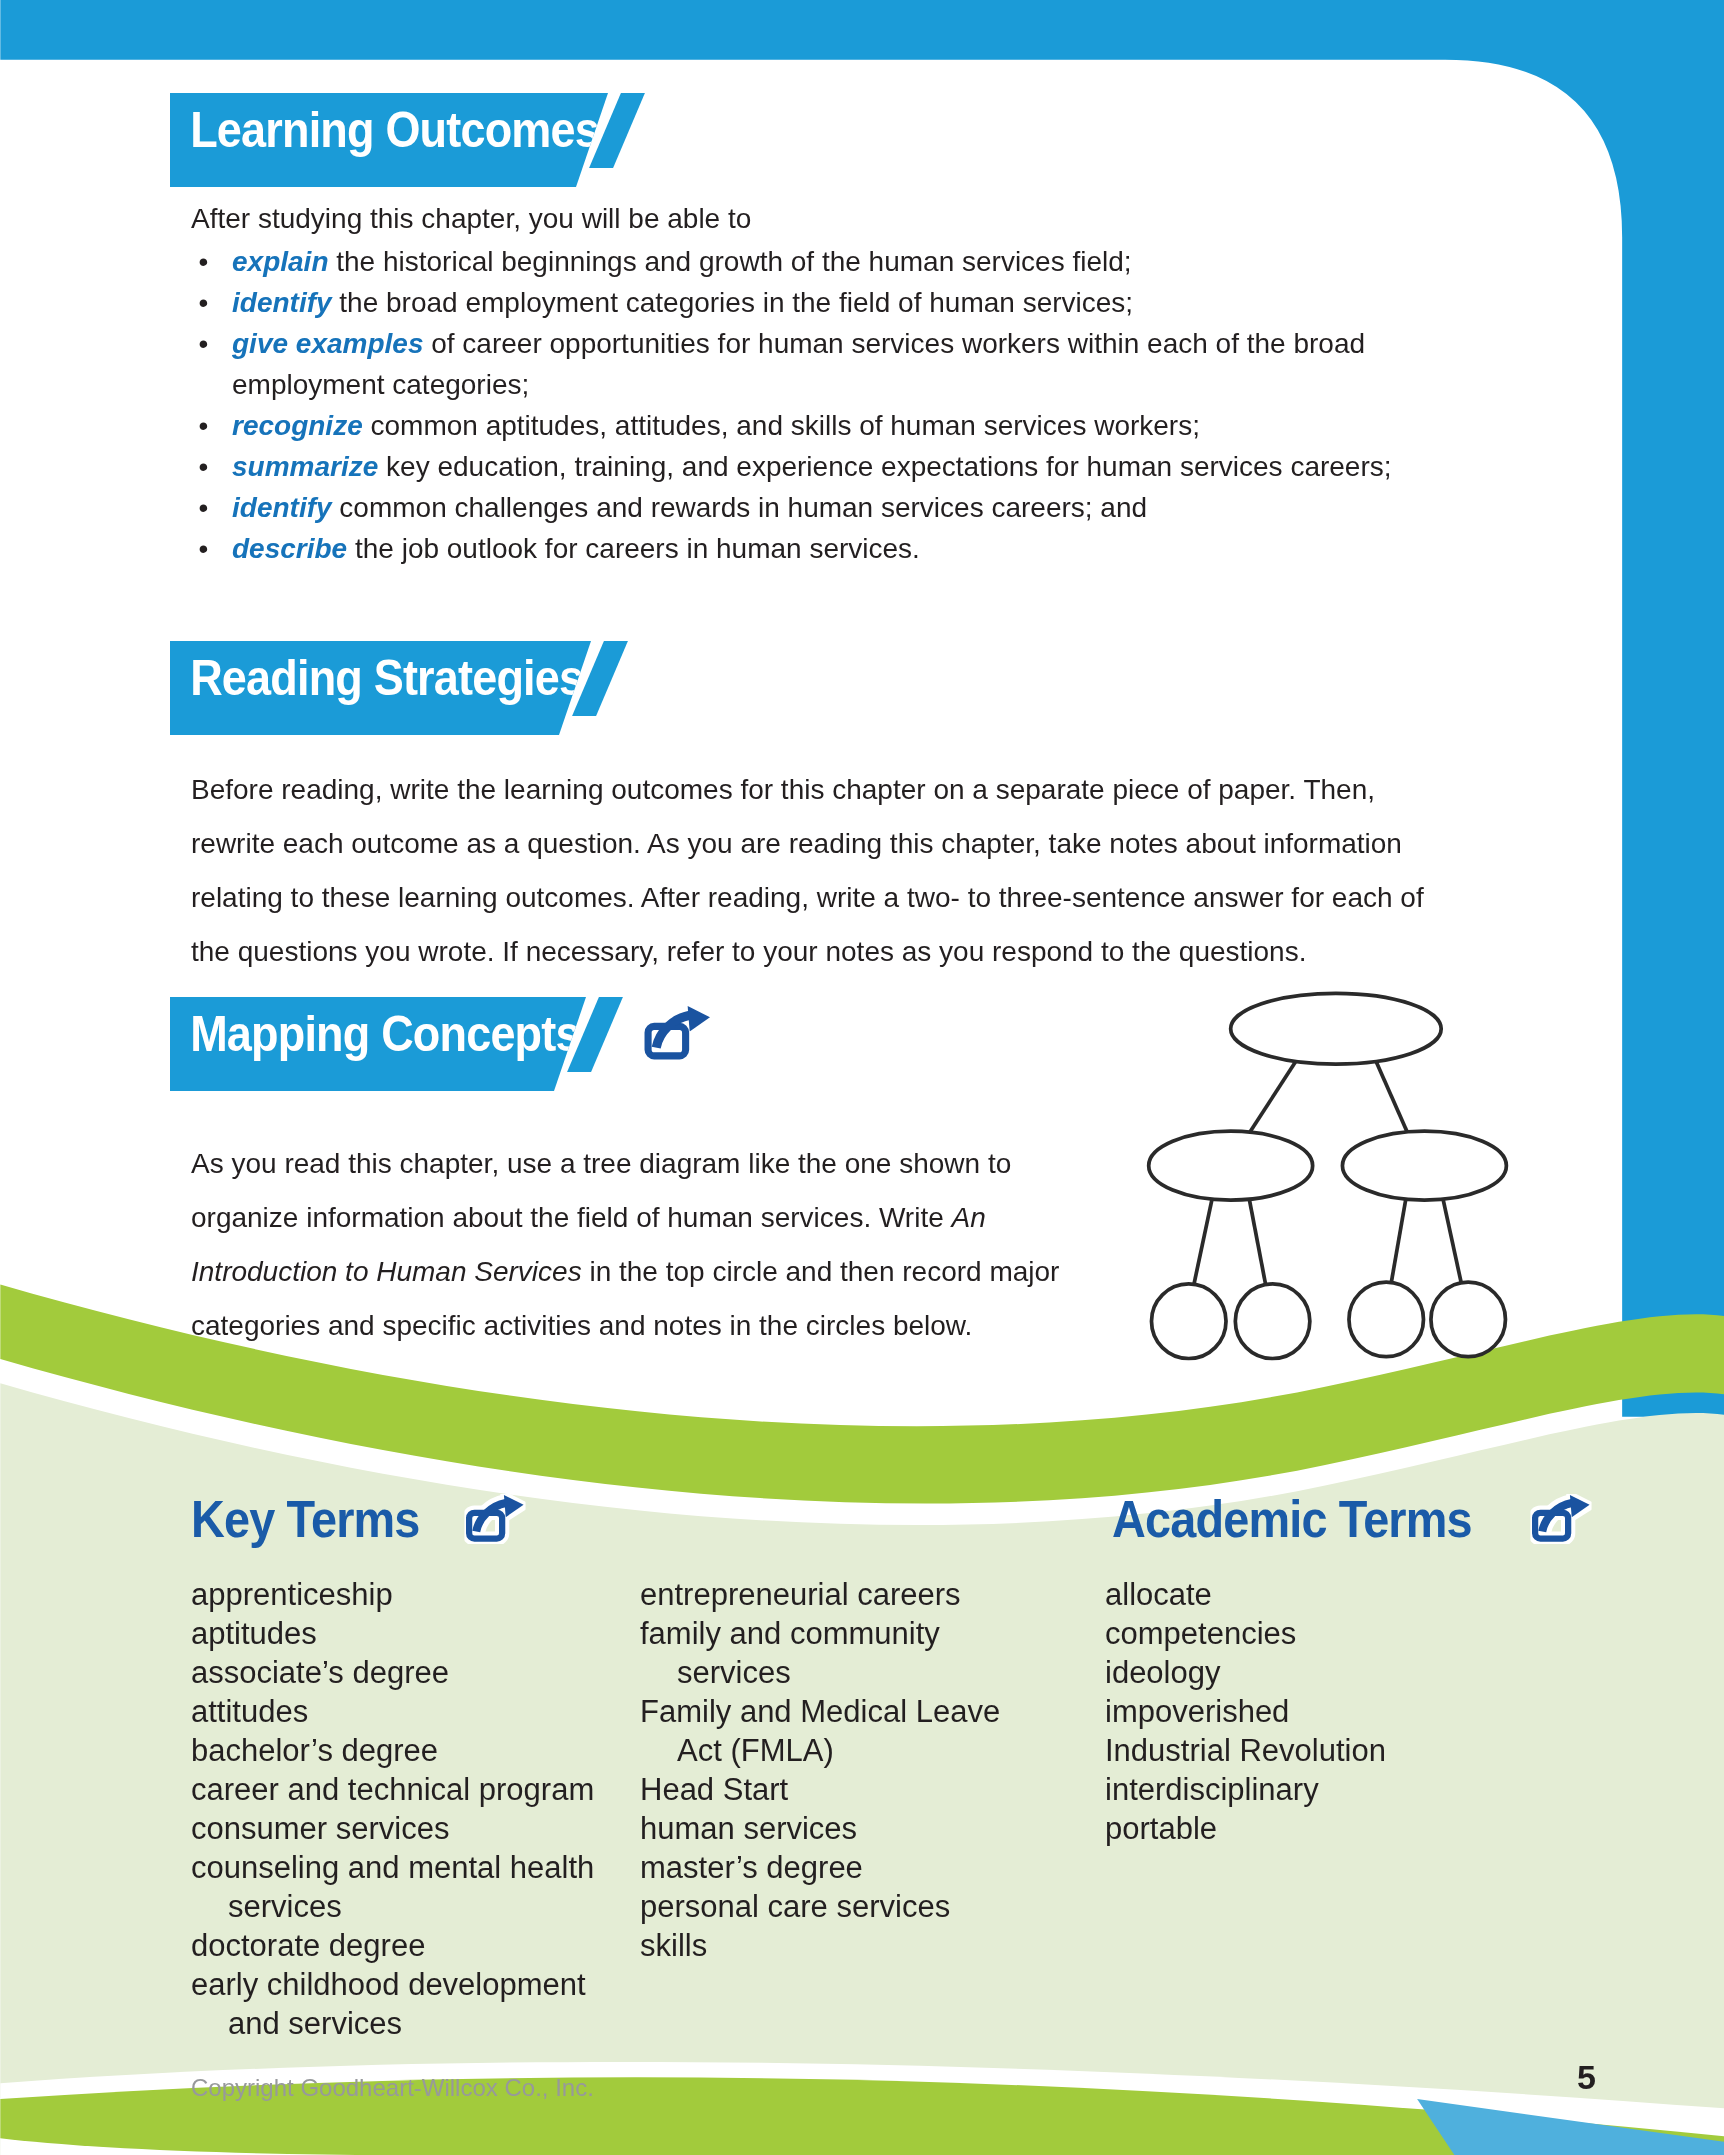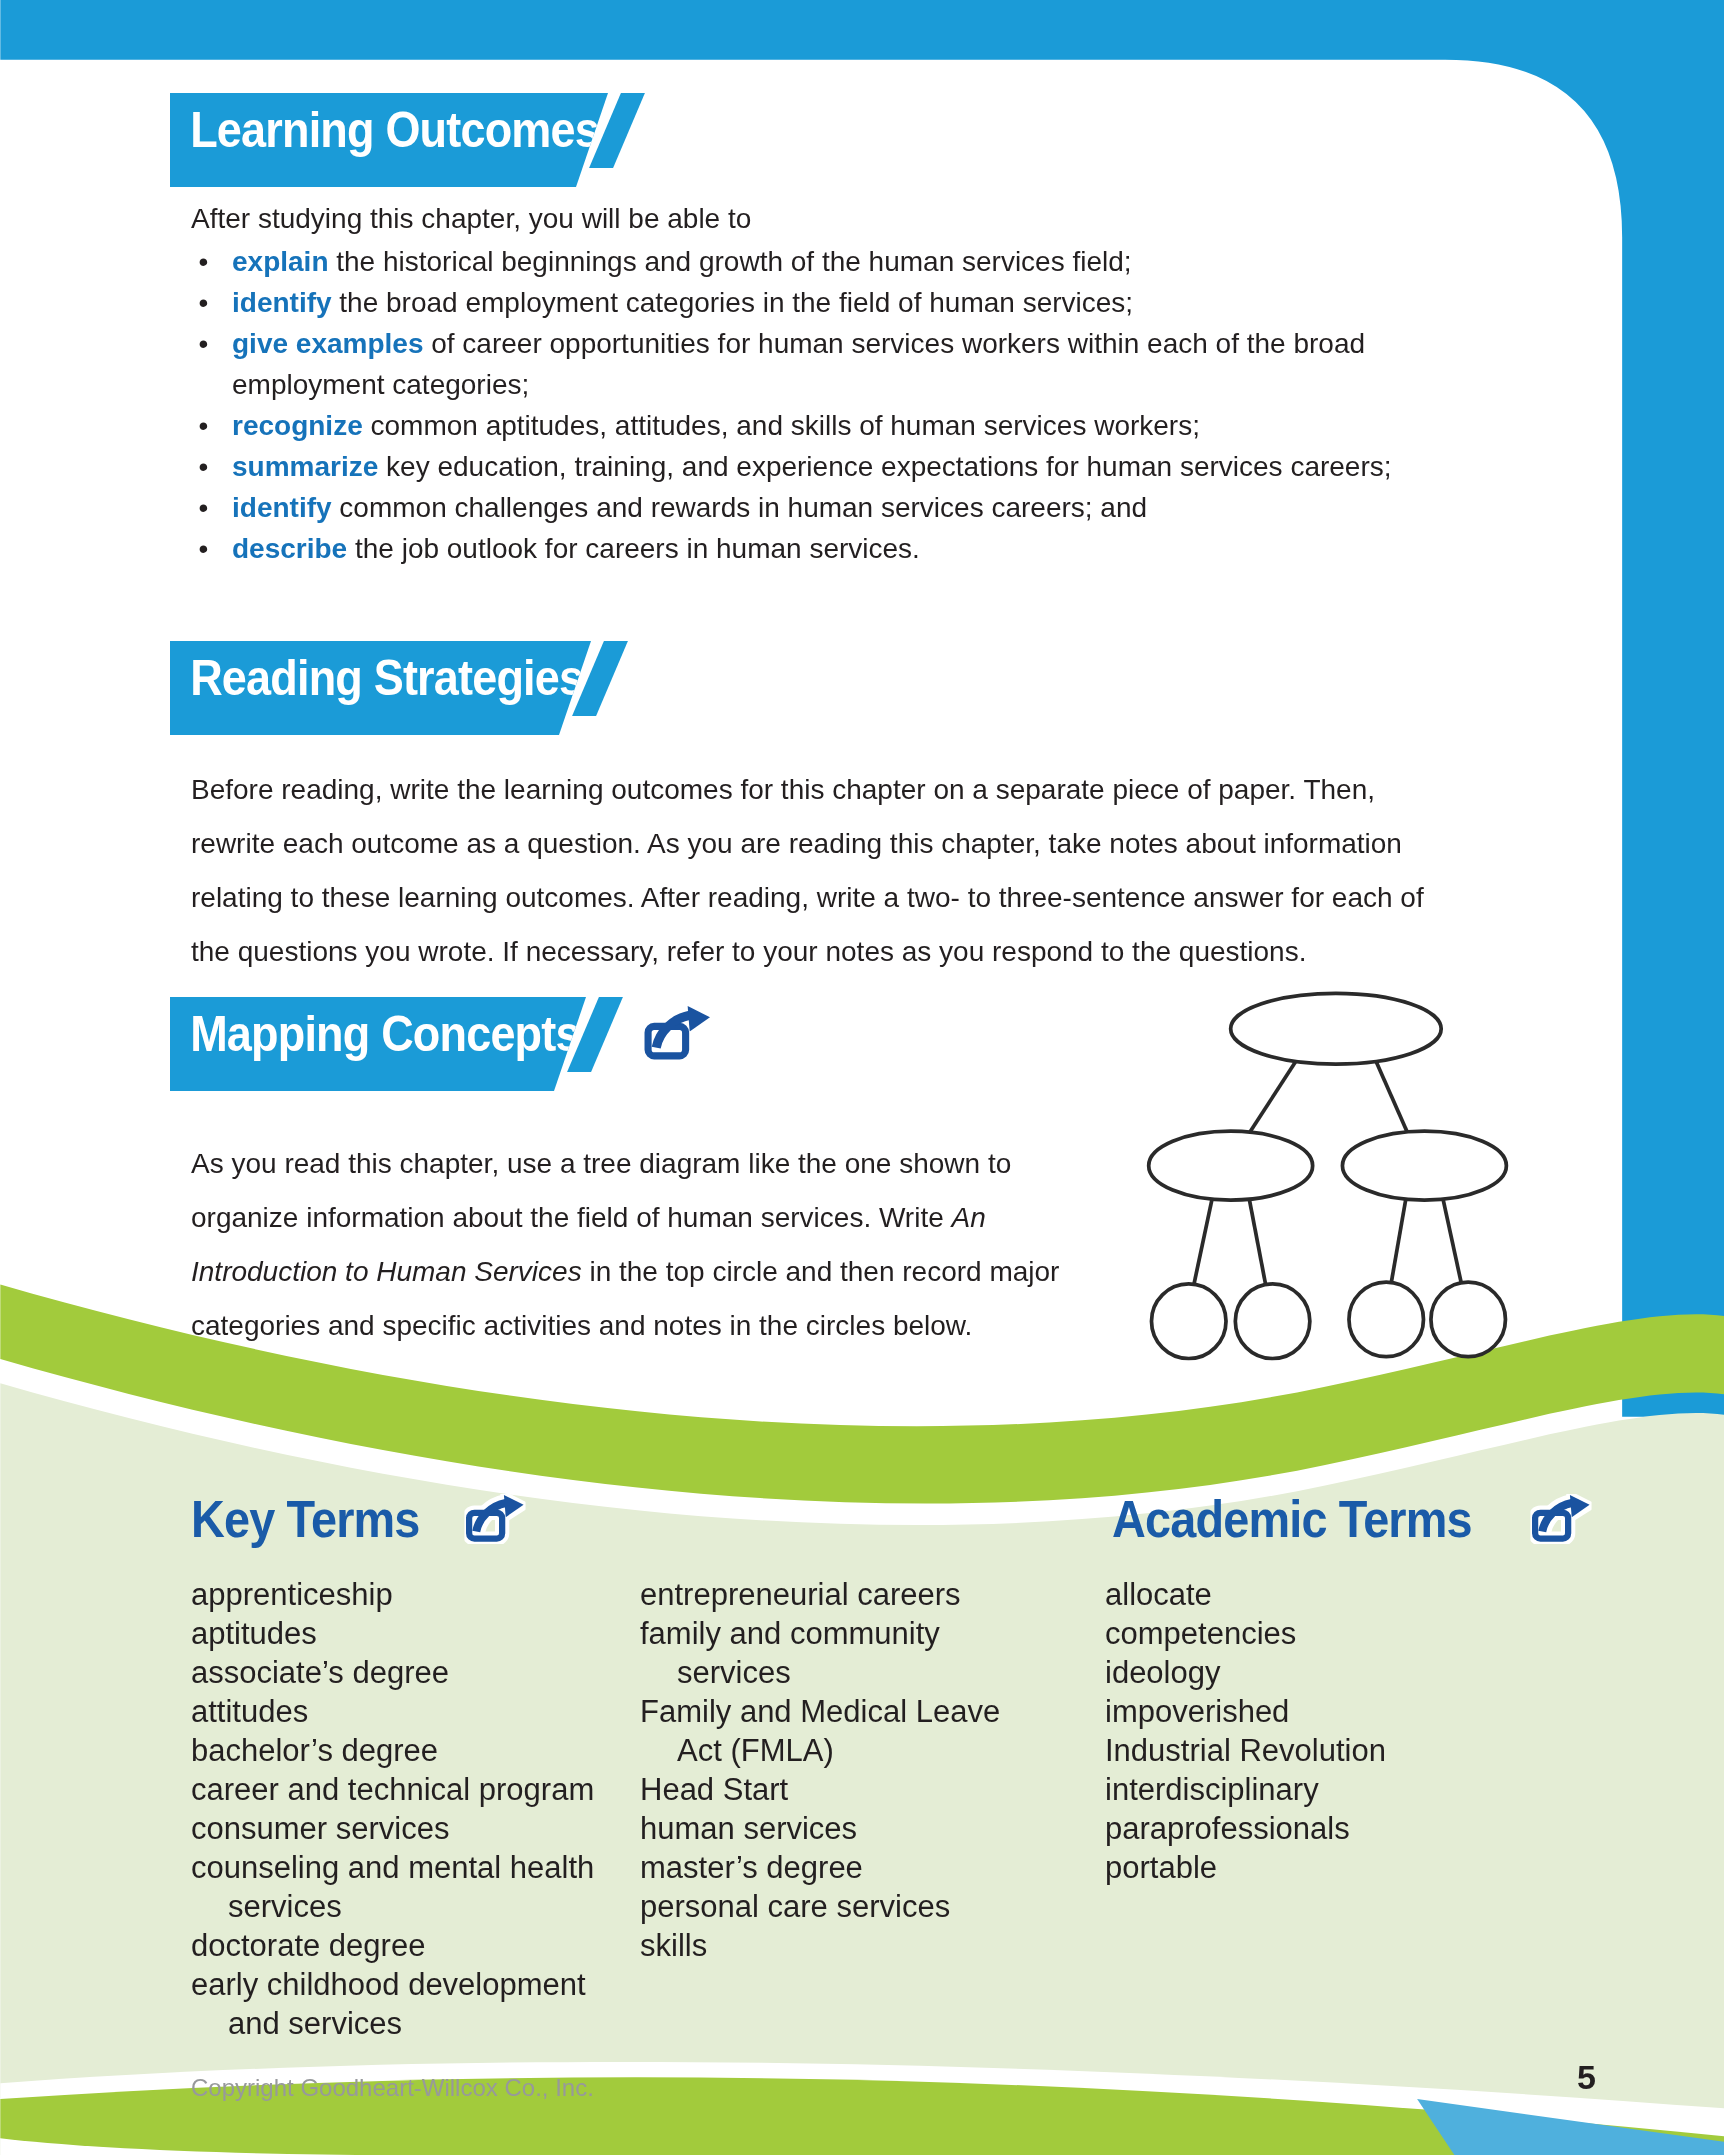--- a/index.html
+++ b/index.html
@@ -31,21 +31,21 @@
   }
 
   
   .bodytext{font-size:28px;line-height:42px;color:var(--text_dark);}
   .pline{display:block;white-space:nowrap;margin-top:12px;}
   .it{font-style:italic;}
 
   .lo-list{list-style:none;margin:0;padding:0;font-size:28px;line-height:41px;}
   .lo-list li{position:relative;padding-left:41px;}
   .lo-list .dot{position:absolute;left:7.5px;top:0;}
-  .kw{font-weight:bold;color:var(--keyword_blue,#1673BA);}
+  .kw{font-weight:bold;color:var(--keyword_blue,#1673BA);font-style:italic;}
   .bline{display:block;white-space:nowrap;}
   .bline.first{display:inline;}
 
   
   .theading{
     position:absolute;display:flex;align-items:center;height:58px;
     color:var(--heading_blue,#1A5BA8);font-weight:bold;font-size:52px;letter-spacing:-0.9px;
   }
   .theading .ttxt{display:block;transform:scaleX(.9);transform-origin:0 50%;white-space:nowrap;}
   .ext-icon{flex:0 0 auto;margin-left:18.6px;}
@@ -242,23 +242,20 @@
       <div class="term">
         <span class="tline">impoverished</span>
       </div>
       <div class="term">
         <span class="tline">Industrial Revolution</span>
       </div>
       <div class="term">
         <span class="tline">interdisciplinary</span>
       </div>
       <div class="term">
-        <span class="tline">paraprofessionals</span>
-      </div>
-      <div class="term">
         <span class="tline">portable</span>
       </div>
     </div>
 
   <div class="copyright" style="left:191px;top:2074px;">Copyright Goodheart-Willcox Co., Inc.</div>
   <div class="pagenum" style="left:1577px;top:2058px;">5</div>
 
 </div>
 
 

